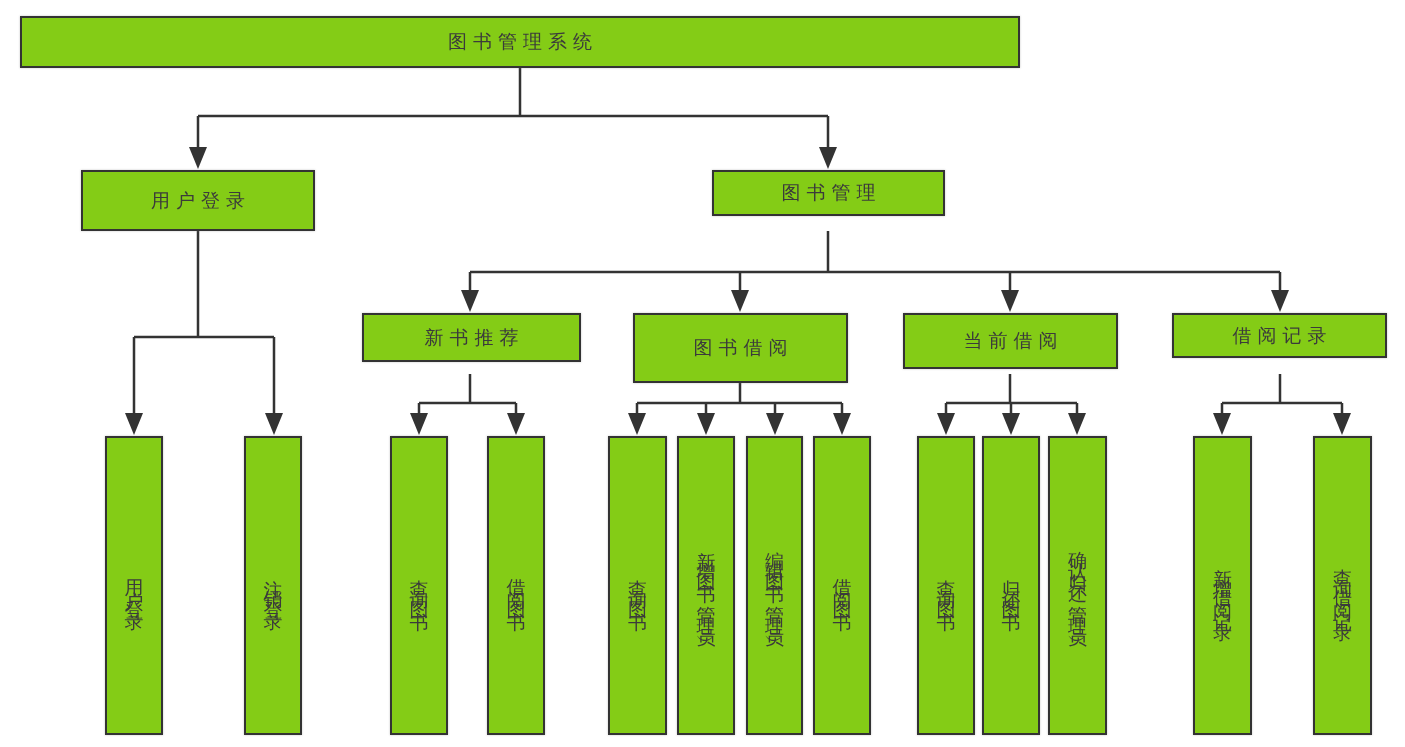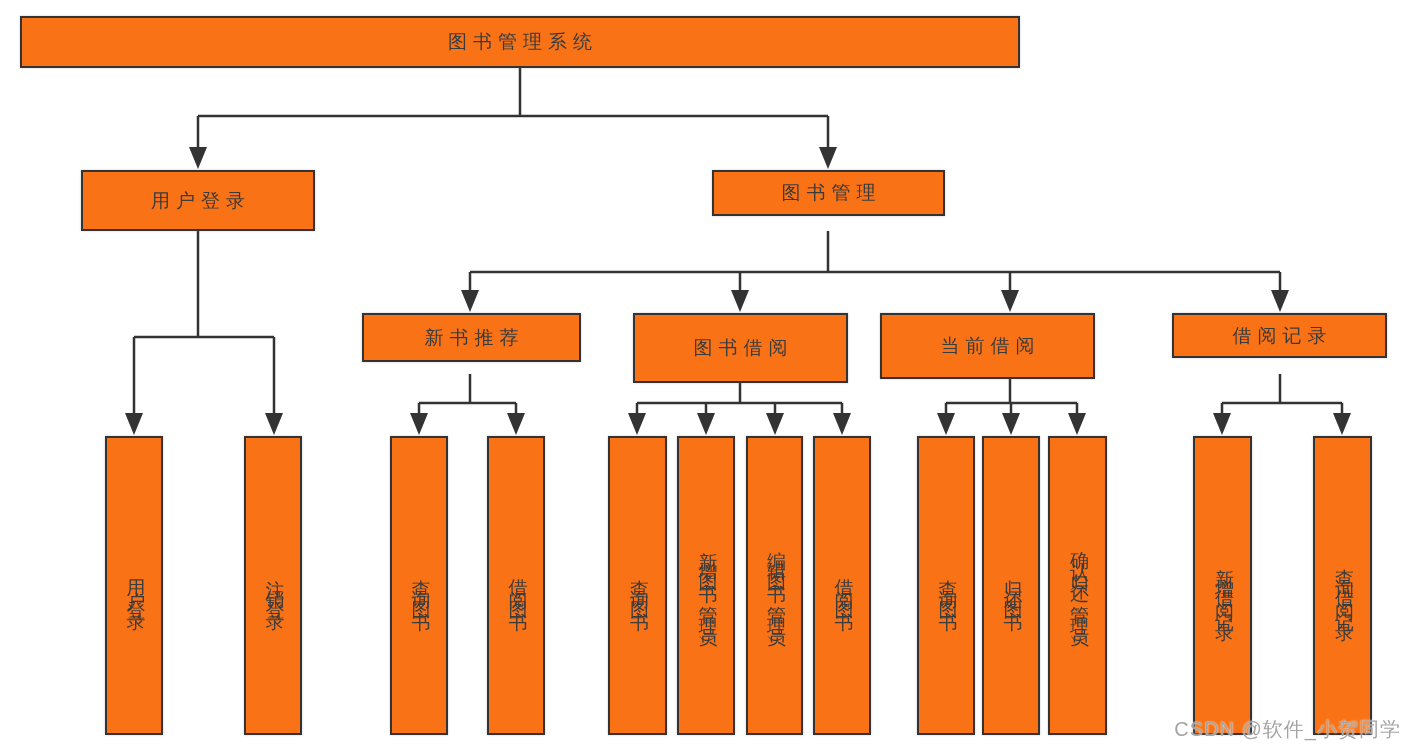--- a/index.html
+++ b/index.html
@@ -10,25 +10,24 @@
   body{
     width:1405px;height:747px;position:relative;overflow:hidden;
     font-family:"Liberation Sans","DejaVu Sans",sans-serif;
     color:var(--text);
   }
   .canvas{position:absolute;inset:0;}
   svg.connectors{position:absolute;left:0;top:0;width:1405px;height:747px;}
   .node{
     position:absolute;
     border:2.5px solid var(--line);
-    background:#f97316;
+    background:#84cc16;
     box-sizing:border-box;
     display:flex;align-items:center;justify-content:center;
     box-shadow:0 0 2px rgba(130,130,130,0.45);
-    font-family:Liberation Mono, monospace;
   }
   .hlabel{
     font-size:19px;
     letter-spacing:6px;
     margin-right:-6px;
     white-space:nowrap;
     color:var(--text);
   }
   .vlabel{
     writing-mode:vertical-rl;
@@ -110,21 +109,21 @@
   <div class="node" style="left:712px;top:170px;width:233px;height:46px;">
     <span class="hlabel">图书管理</span>
   </div>
 
   <div class="node" style="left:362px;top:313px;width:219px;height:49px;">
     <span class="hlabel">新书推荐</span>
   </div>
   <div class="node" style="left:633px;top:313px;width:215px;height:70px;">
     <span class="hlabel">图书借阅</span>
   </div>
-  <div class="node" style="left:880px;top:313px;width:215px;height:66px;">
+  <div class="node" style="left:903px;top:313px;width:215px;height:56px;">
     <span class="hlabel">当前借阅</span>
   </div>
   <div class="node" style="left:1172px;top:313px;width:215px;height:45px;">
     <span class="hlabel">借阅记录</span>
   </div>
 
   <div class="node" style="left:105px;top:436px;width:58px;height:299px;">
     <span class="vlabel">用户登录</span>
   </div>
   <div class="node" style="left:244px;top:436px;width:58px;height:299px;">
@@ -161,15 +160,14 @@
     <span class="vlabel">确认归还（管理员）</span>
   </div>
 
   <div class="node" style="left:1193px;top:436px;width:59px;height:299px;">
     <span class="vlabel">新增借阅记录</span>
   </div>
   <div class="node" style="left:1313px;top:436px;width:59px;height:299px;">
     <span class="vlabel">查询借阅记录</span>
   </div>
 
-  <div class="watermark">CSDN @软件_小贺同学</div>
 
 </div>
 
 </body></html>

